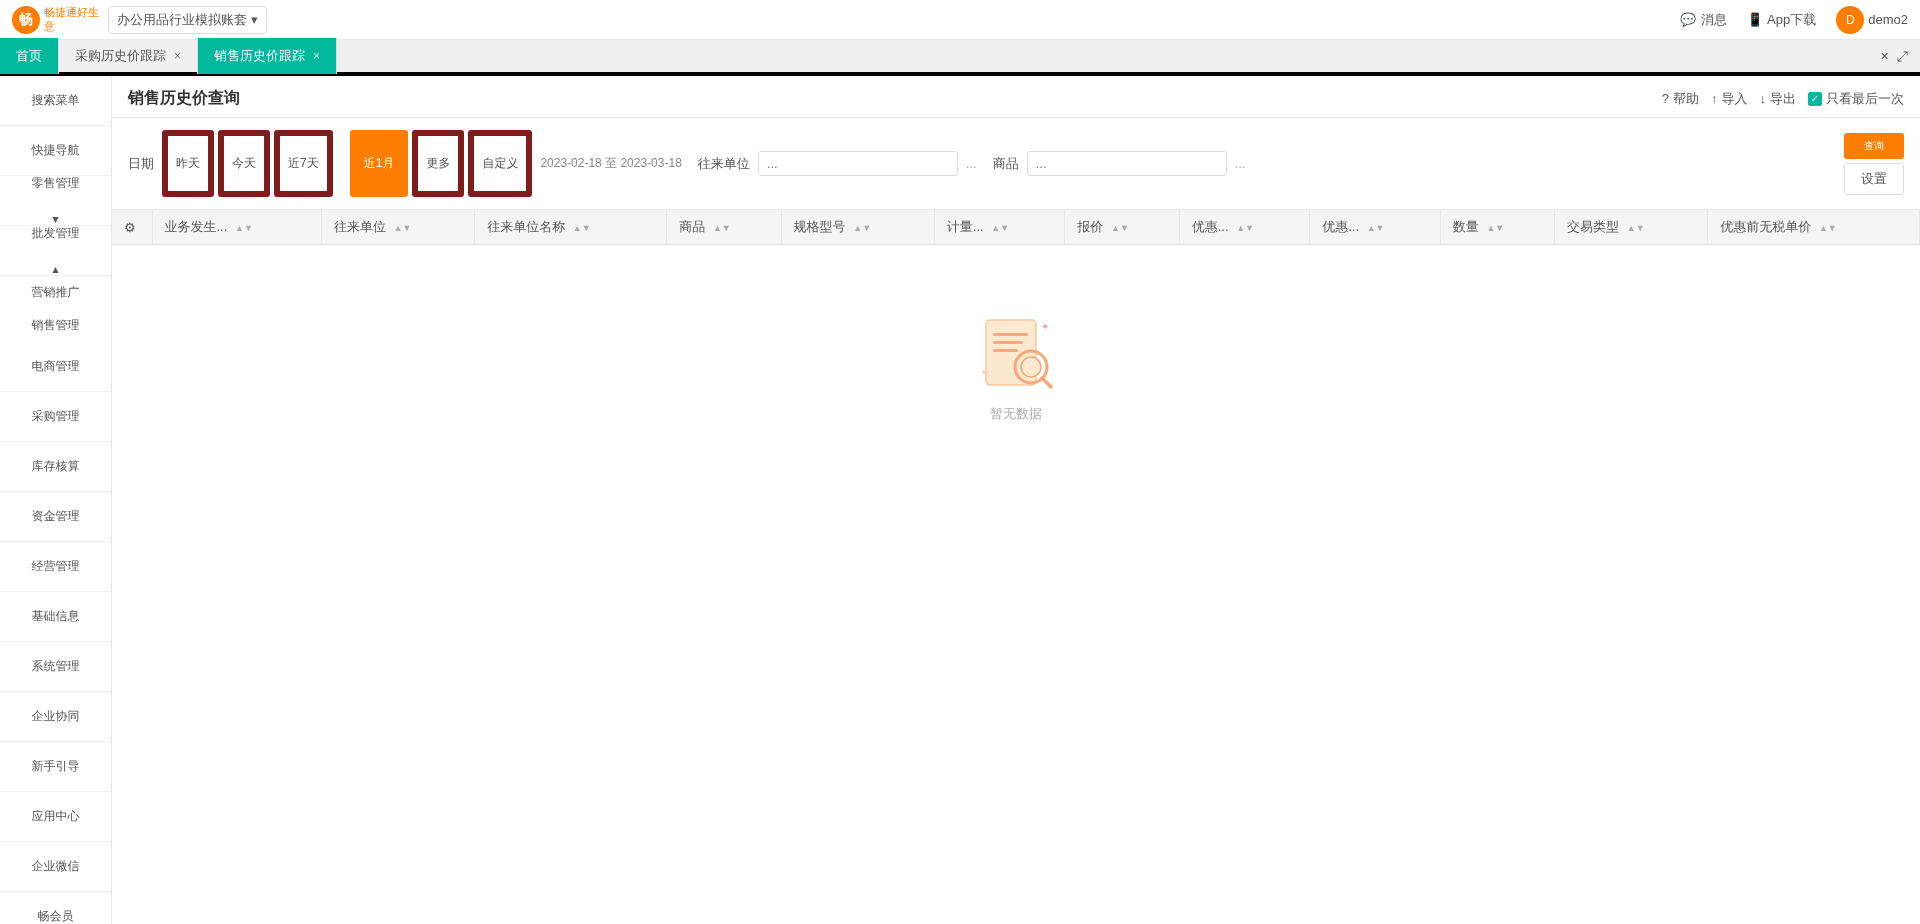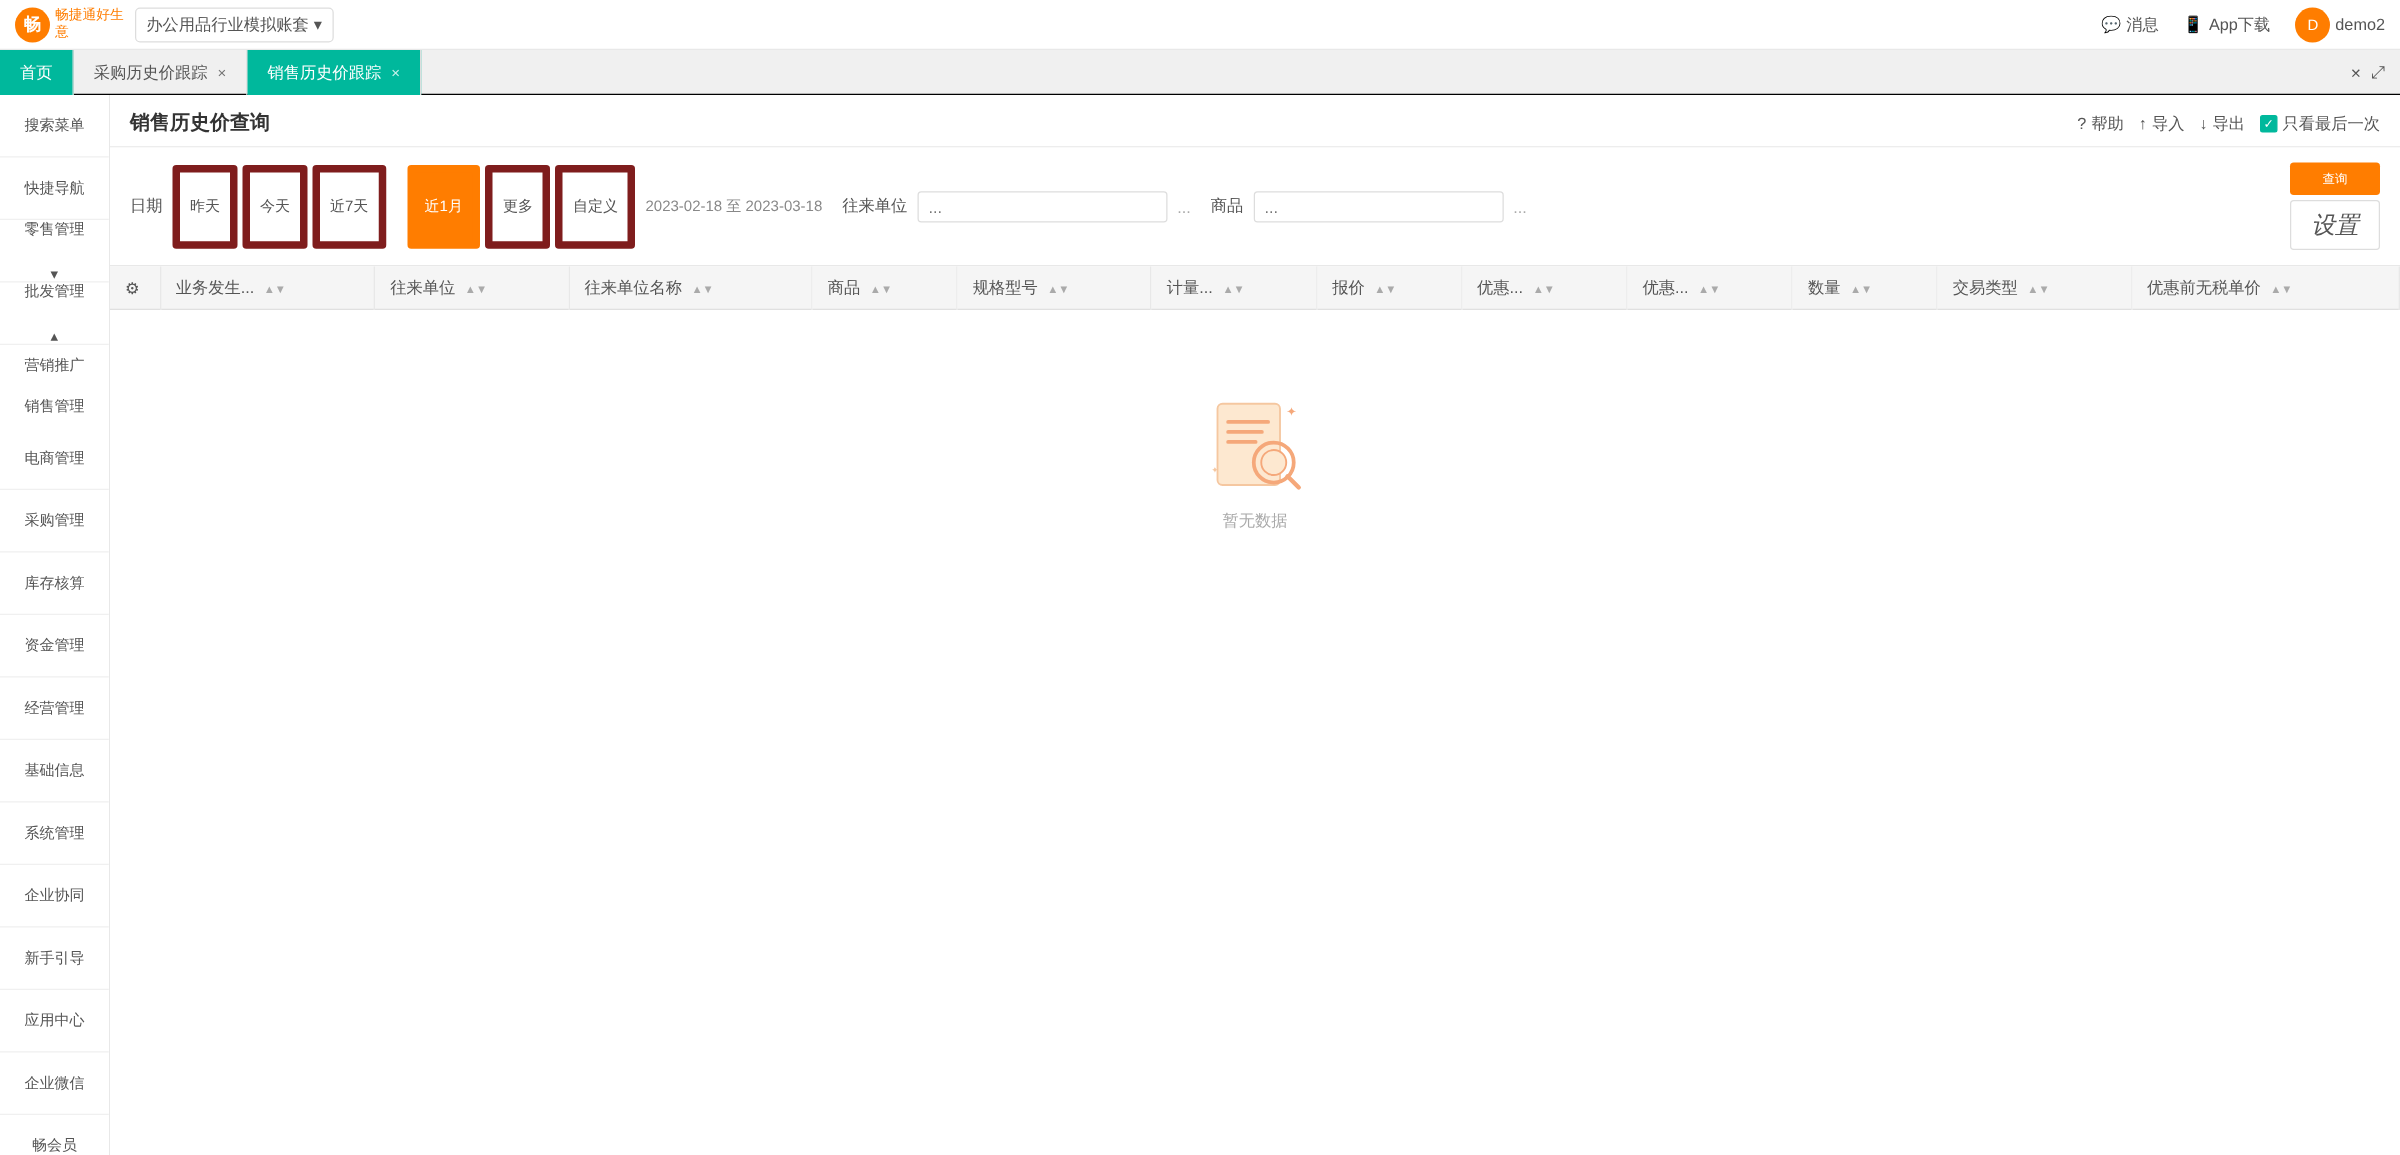--- a/index.html
+++ b/index.html
@@ -78,21 +78,21 @@
     }
 
     
     .tab-bar {
       height: 36px;
       background: #f0f0f0;
       display: flex;
       align-items: center;
       padding: 0 0;
       flex-shrink: 0;
-      border-bottom: 1px solid #000000;
+      border-bottom: 4px solid #000000;
     }
     .tab {
       height: 36px;
       display: flex;
       align-items: center;
       padding: 0 16px;
       cursor: pointer;
       font-size: 13px;
       color: #555;
       border-right: 1px solid #ddd;
@@ -129,21 +129,21 @@
 
     
     .main-layout {
       display: flex;
       flex: 1;
       overflow: hidden;
     }
 
     
     .sidebar {
-      width: 88px;
+      width: 112px;
       background: #fff;
       border-right: 1px solid #e8e8e8;
       display: flex;
       flex-direction: column;
       flex-shrink: 0;
       overflow-y: auto;
     }
     .sidebar-item {
       display: flex;
       flex-direction: column;
@@ -302,22 +302,21 @@
       cursor: pointer;
       font-size: 10px;
     }
     .settings-btn {
       background: #fff;
       color: #555;
       border: 1px solid #ddd;
       padding: 6px 16px;
       border-radius: 3px;
       cursor: pointer;
-      font-size: 19px;
-      font-style: italic;
+      font-size: 13px;
     }
     .btn-group-right {
       display: flex;
       flex-direction: column;
       gap: 4px;
       margin-left: auto;
     }
 
     
     .table-area {

